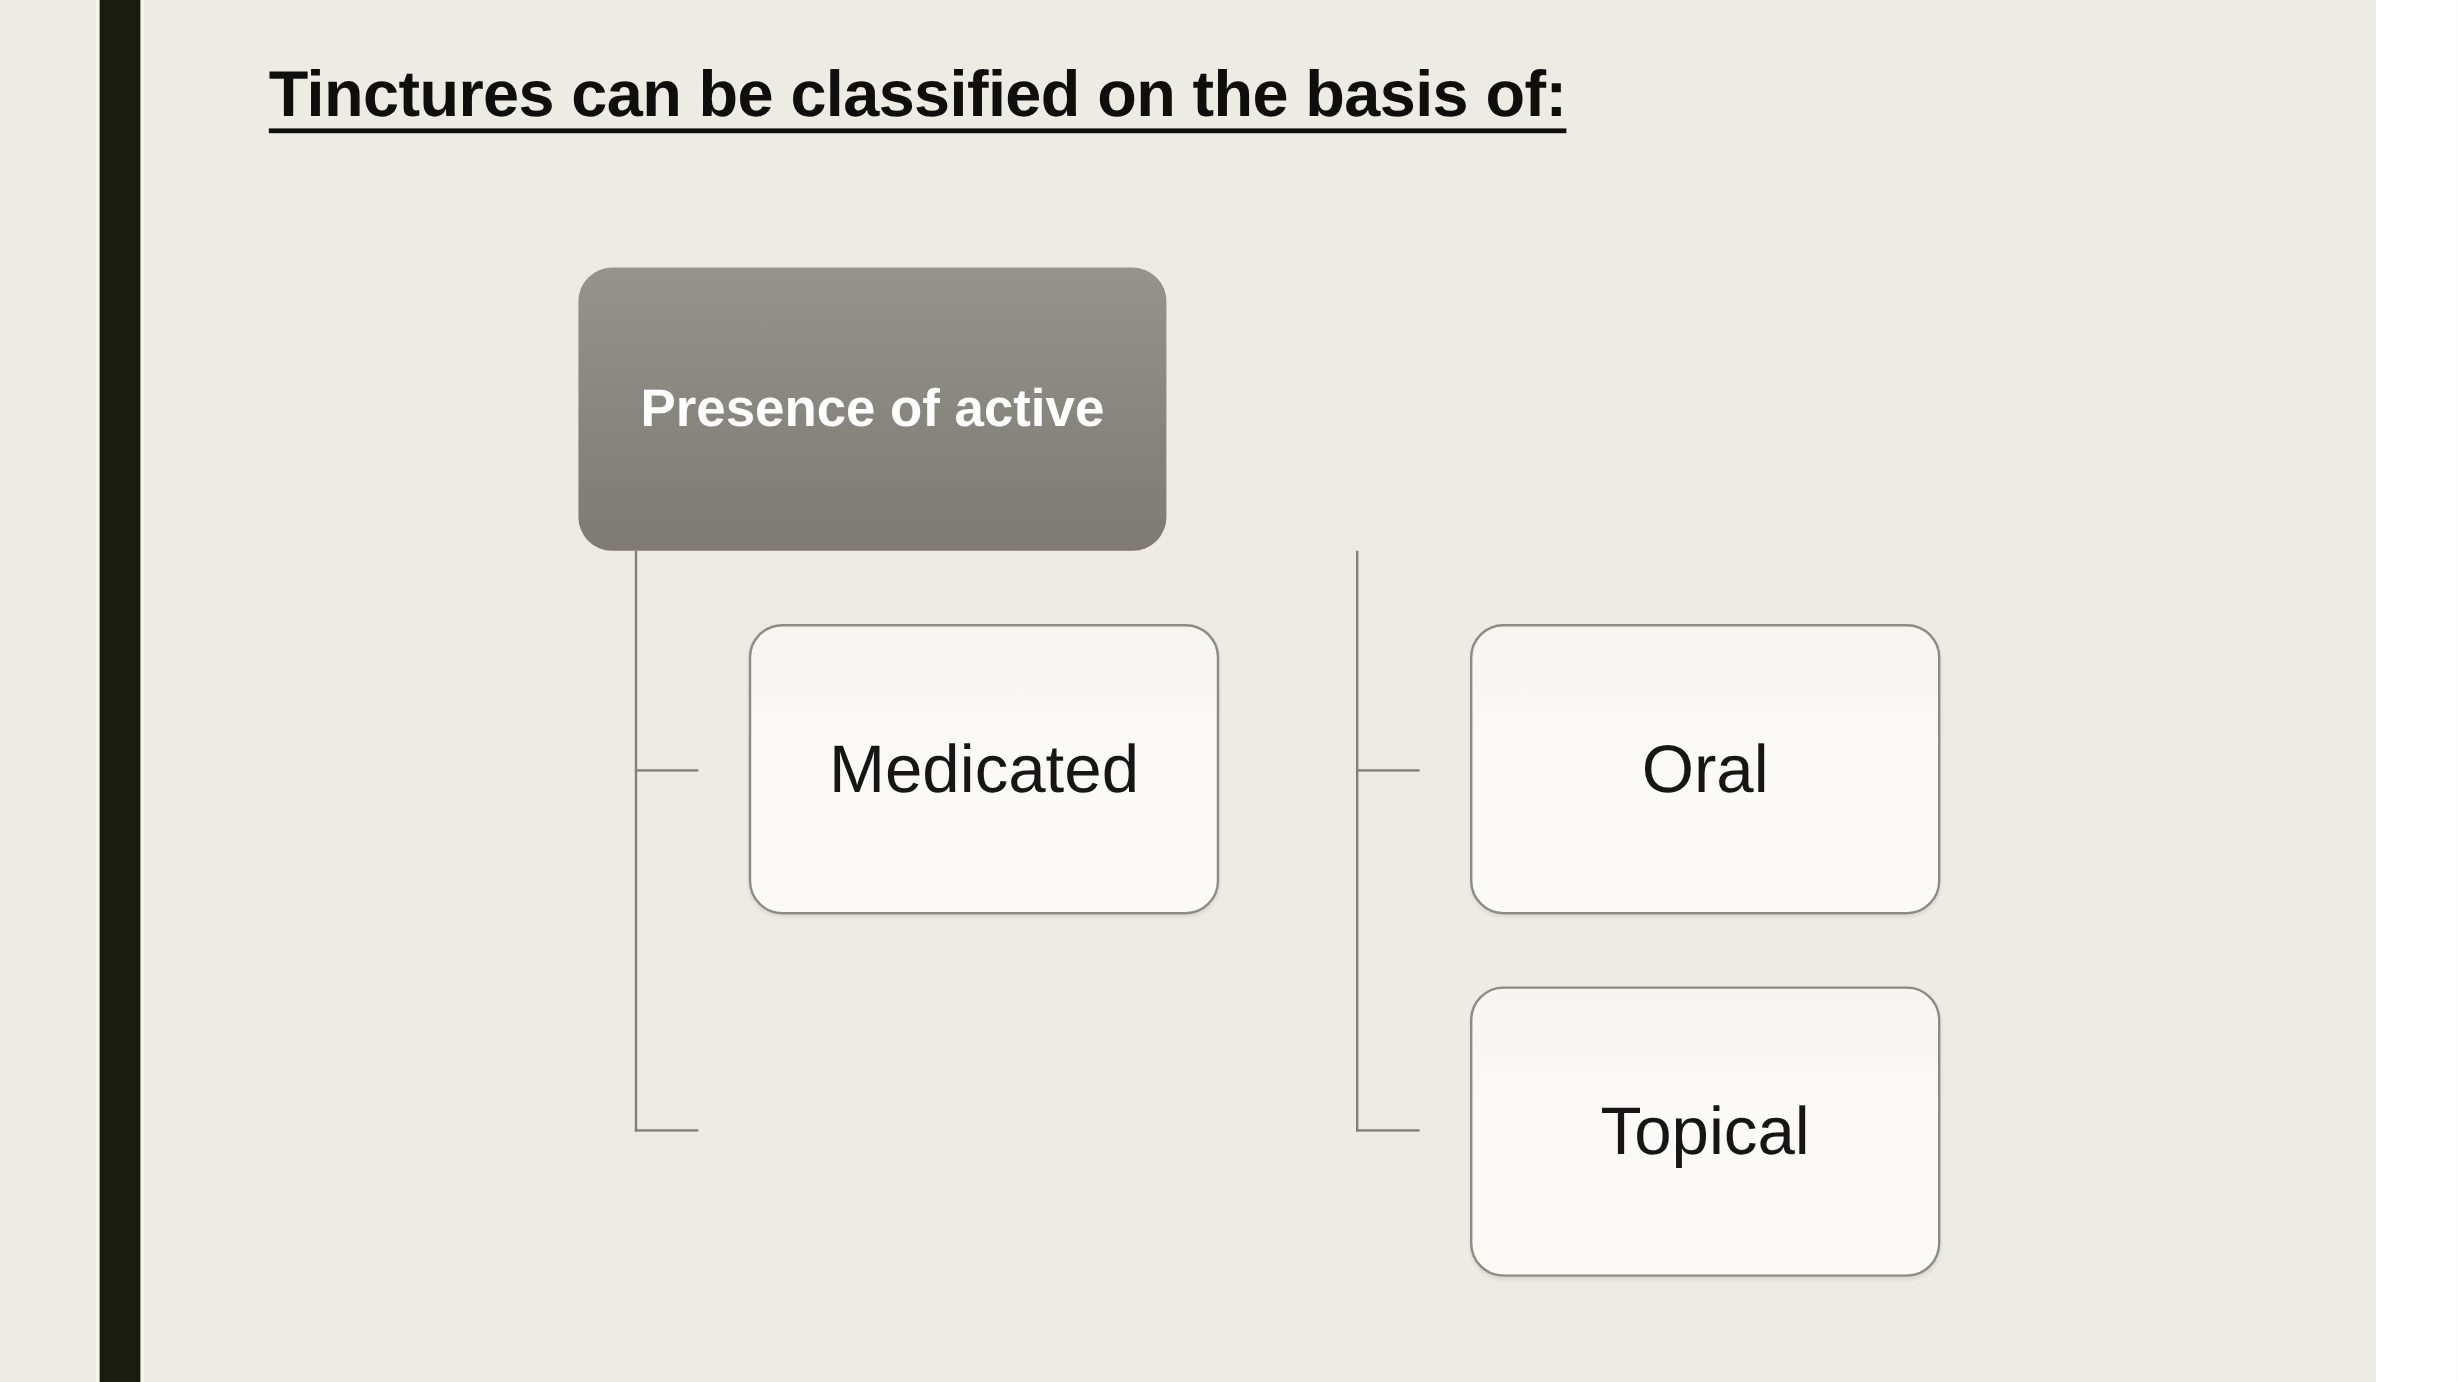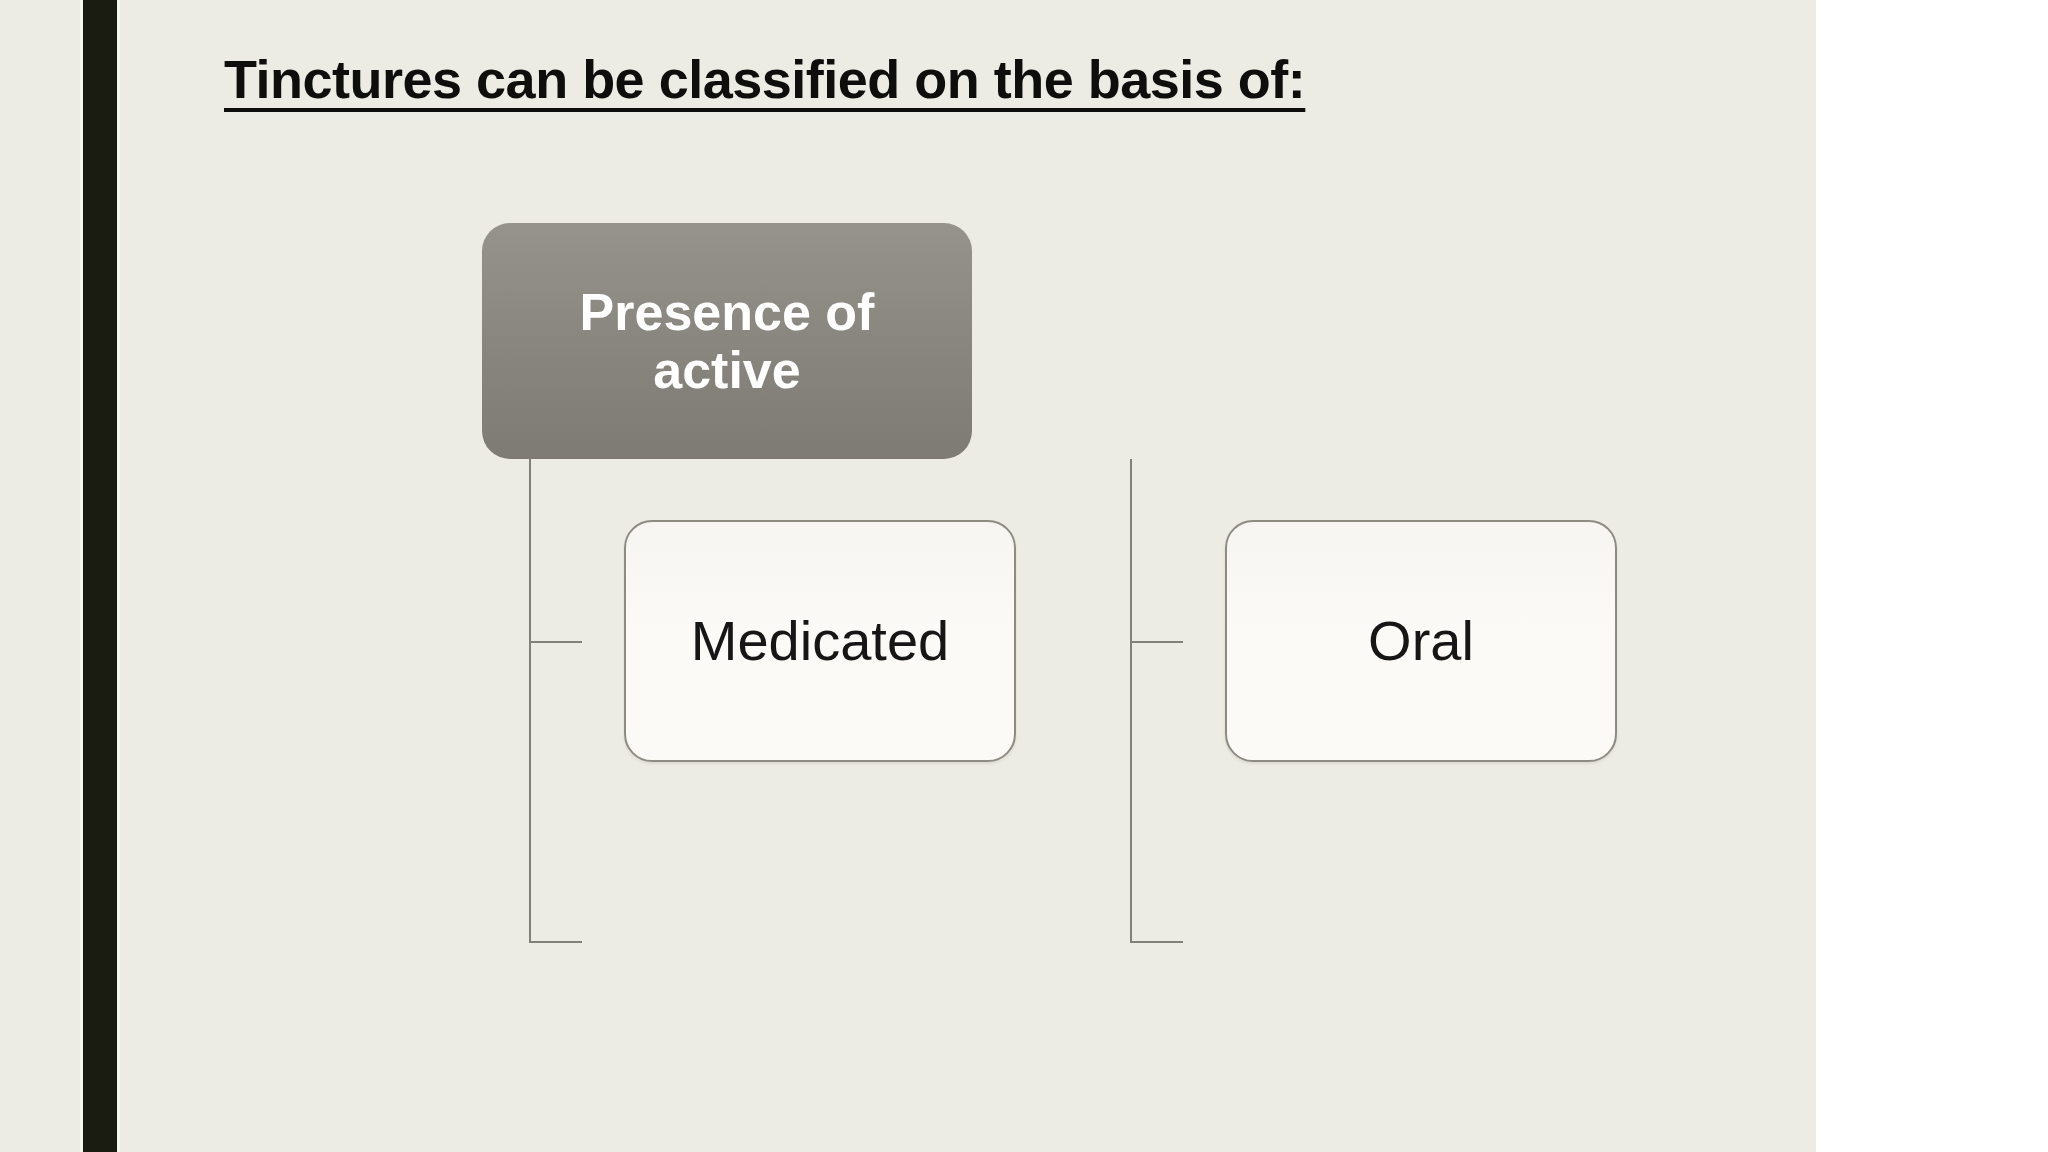--- a/index.html
+++ b/index.html
@@ -5,21 +5,21 @@
   html, body {
     margin: 0;
     padding: 0;
     width: 2048px;
     height: 1152px;
     overflow: hidden;
     font-family: "Liberation Sans", "DejaVu Sans", sans-serif;
   }
   .slide {
     position: relative;
-    width: 1816px;
+    width: 1980px;
     height: 1152px;
     background: var(--background, #EDECE4);
   }
   .accent-bar {
     position: absolute;
     left: 80px;
     top: 0;
     width: 40px;
     height: 1152px;
     background: var(--accent_bar, #1B1C11);
@@ -60,21 +60,21 @@
     left: 0;
     top: 0;
     width: 490px;
     height: 236px;
     border-radius: 28px;
     background: linear-gradient(180deg,
       var(--parent_fill_top, #95938B) 0%,
       #87857E 55%,
       var(--parent_fill_bottom, #7D7B73) 100%);
     color: var(--parent_text, #FFFFFF);
-    font-size: 52px;
+    font-size: 44px;
     font-weight: bold;
     line-height: 1.12;
     display: flex;
     align-items: center;
     justify-content: center;
     text-align: center;
     padding: 0 40px;
     box-sizing: border-box;
   }
   .child-node {
@@ -132,16 +132,17 @@
       <div class="conn conn-h conn-h1"></div>
       <div class="conn conn-h conn-h2"></div>
       <div class="child-node child-1">Medicated</div>
     </div>
 
     <div class="column col-1">
       <div class="conn conn-v"></div>
       <div class="conn conn-h conn-h1"></div>
       <div class="conn conn-h conn-h2"></div>
       <div class="child-node child-1">Oral</div>
+      <div class="child-node child-2">Topical</div>
     </div>
 
   </div>
 </div>
 
 </body></html>

